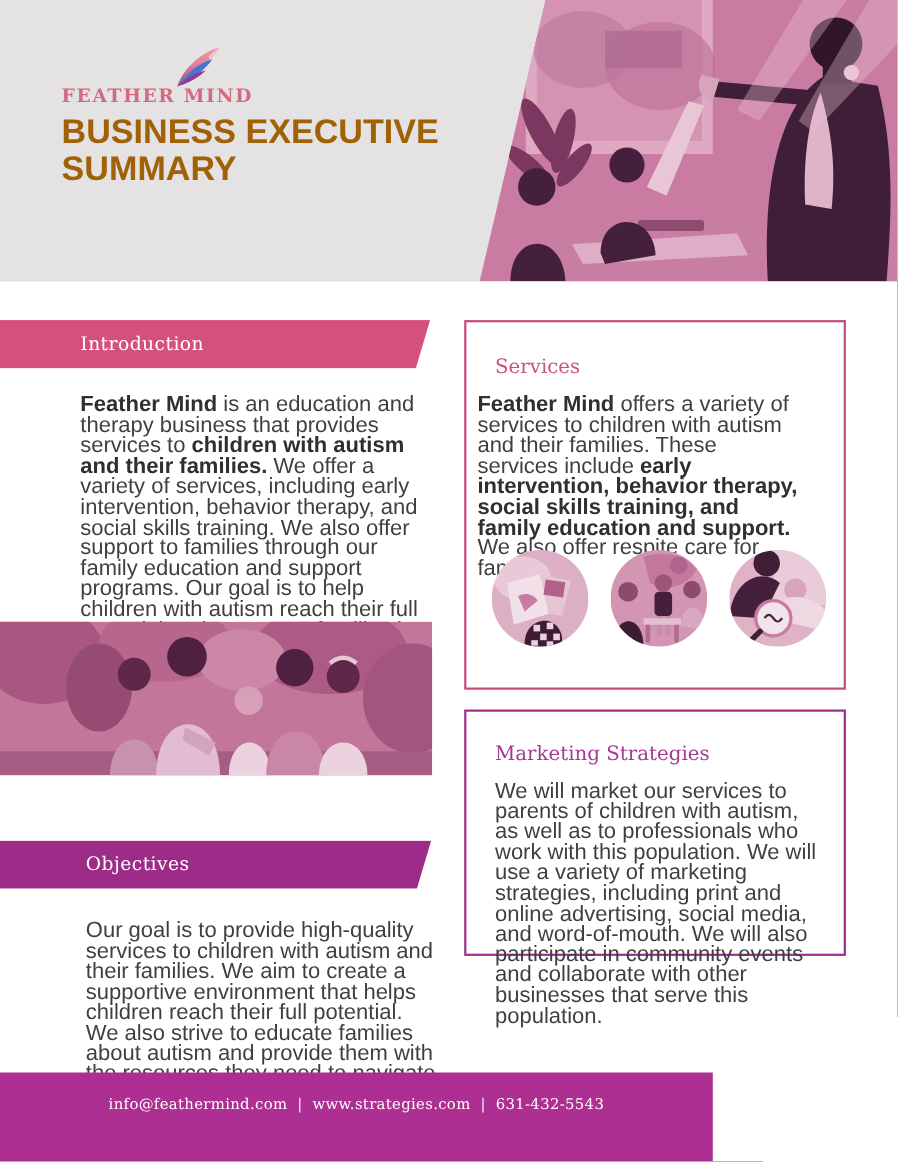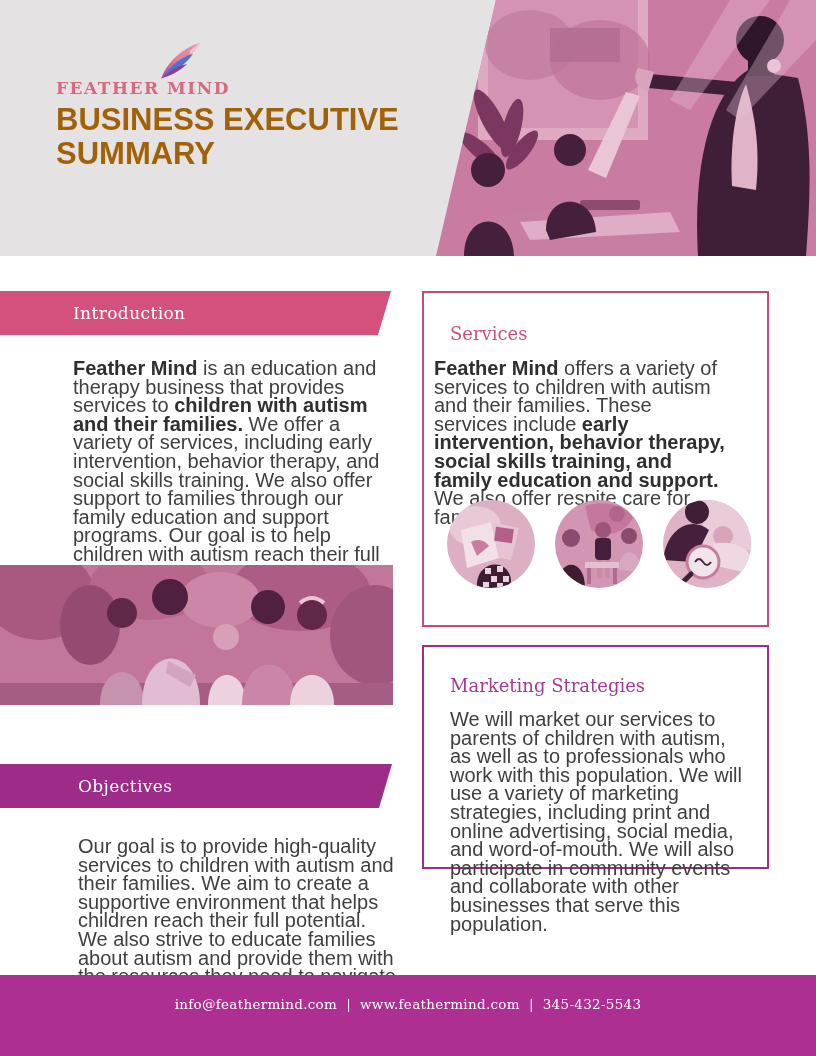--- a/index.html
+++ b/index.html
@@ -49,21 +49,21 @@
   .card-heading { font-family:"DejaVu Serif", serif; font-size:18px; font-weight:400;text-align:right; }
   .services-heading { position:absolute; left:26px; top:30px; color:#ca5181; }
   .marketing-heading { position:absolute; left:26px; top:28px; color:#a43a92; }
   .services-para { position:absolute; left:10px; top:66px; width:296px; }
   .marketing-para { position:absolute; left:26px; top:63px; width:300px; }
   .circle-row { position:absolute; left:23px; top:207px; width:300px; display:flex; gap:20px; }
   .circle-photo { width:88px; height:88px; border-radius:50%; overflow:hidden; flex:0 0 auto; }
   .circle-photo svg { display:block; }
   
   .footer {
-    position:absolute; left:0; top:975px; width:816px; height:81px; background:#ad2f91;
+    position:absolute; left:0; top:975px; width:648px; height:81px; background:#ad2f91;
     display:flex; align-items:center; justify-content:center; padding-bottom:24px;
     color:#ffffff; font-family:"DejaVu Serif", serif; font-size:13.5px; letter-spacing:0.3px;
   }
   .footer .sep { margin:0 9px; opacity:0.9; }
 </style>
 </head>
 <body>
 
 <div class="page">
 
@@ -253,18 +253,18 @@
   <p class="para objectives-para">Our goal is to provide high-quality services to children with autism and their families. We aim to create a supportive environment that helps children reach their full potential. We also strive to educate families about autism and provide them with the resources they need to navigate this journey.</p>
 
   <div class="card card-marketing">
     <div class="card-heading marketing-heading">Marketing Strategies</div>
     <p class="para marketing-para">We will market our services to parents of children with autism, as well as to professionals who work with this population. We will use a variety of marketing strategies, including print and online advertising, social media, and word-of-mouth. We will also participate in community events and collaborate with other businesses that serve this population.</p>
   </div>
 
   <div class="footer">
     <span>info@feathermind.com</span>
     <span class="sep">|</span>
-    <span>www.feathermind.com</span>
+    <span>www.strategies.com</span>
     <span class="sep">|</span>
-    <span>345-432-5543</span>
+    <span>631-432-5543</span>
   </div>
 
 </div>
 
 </body></html>

